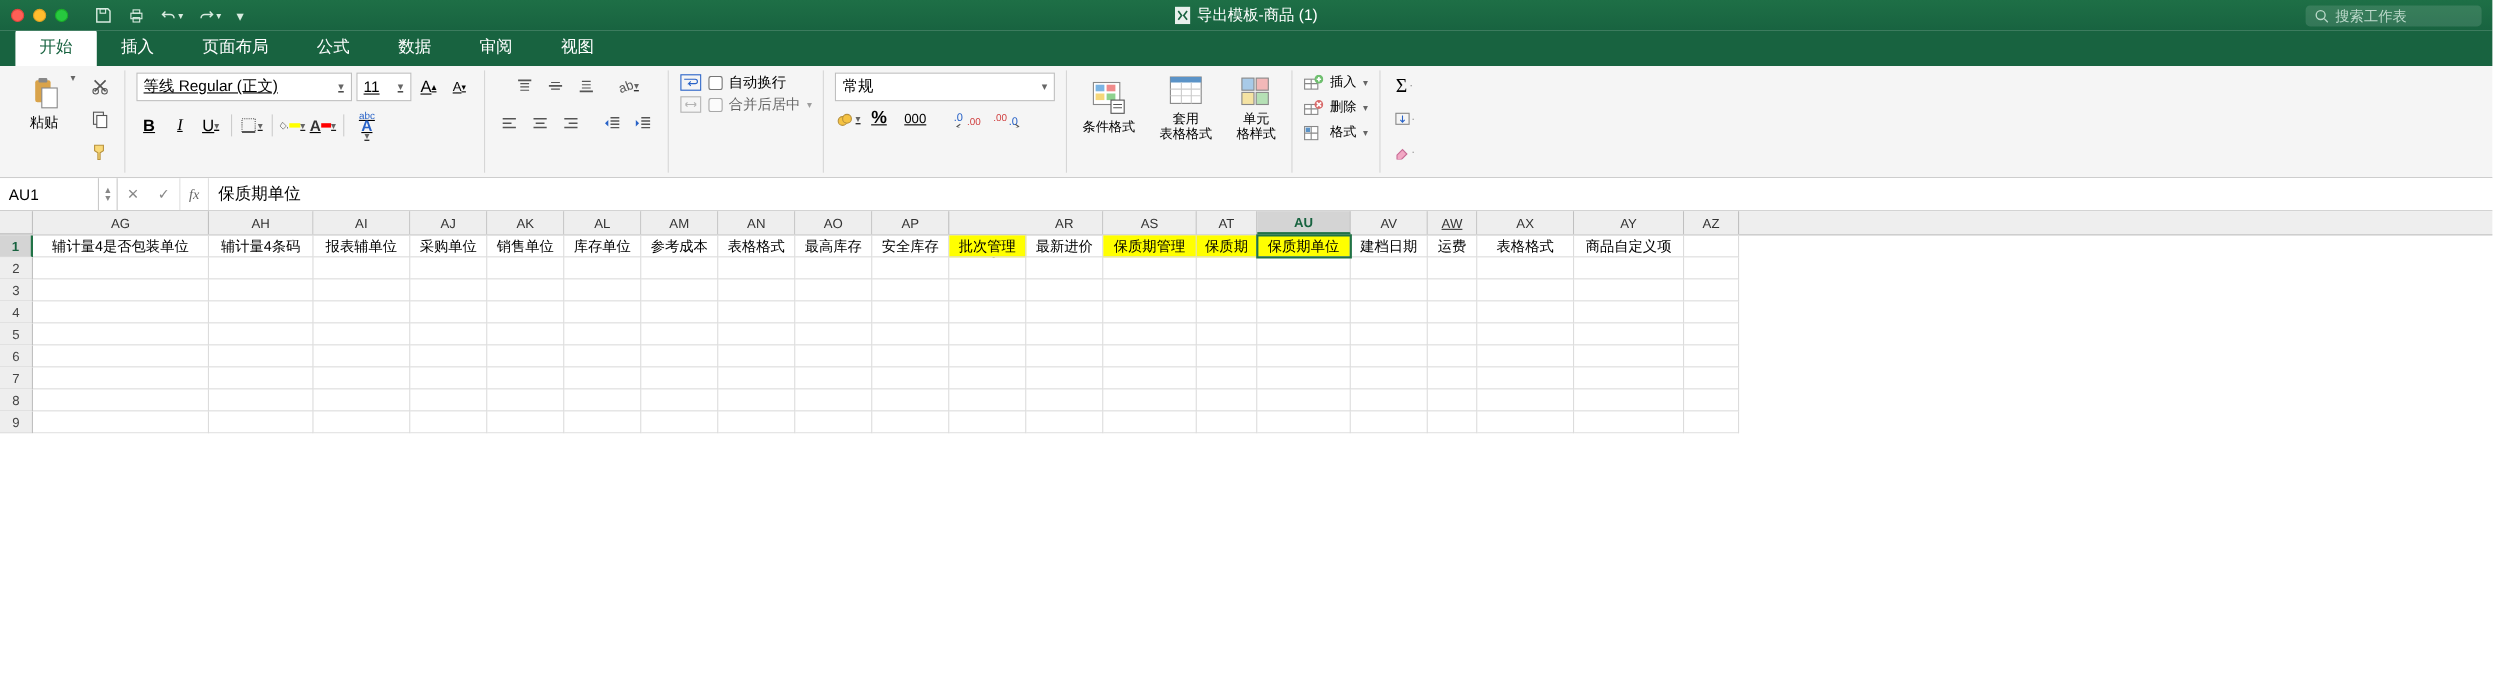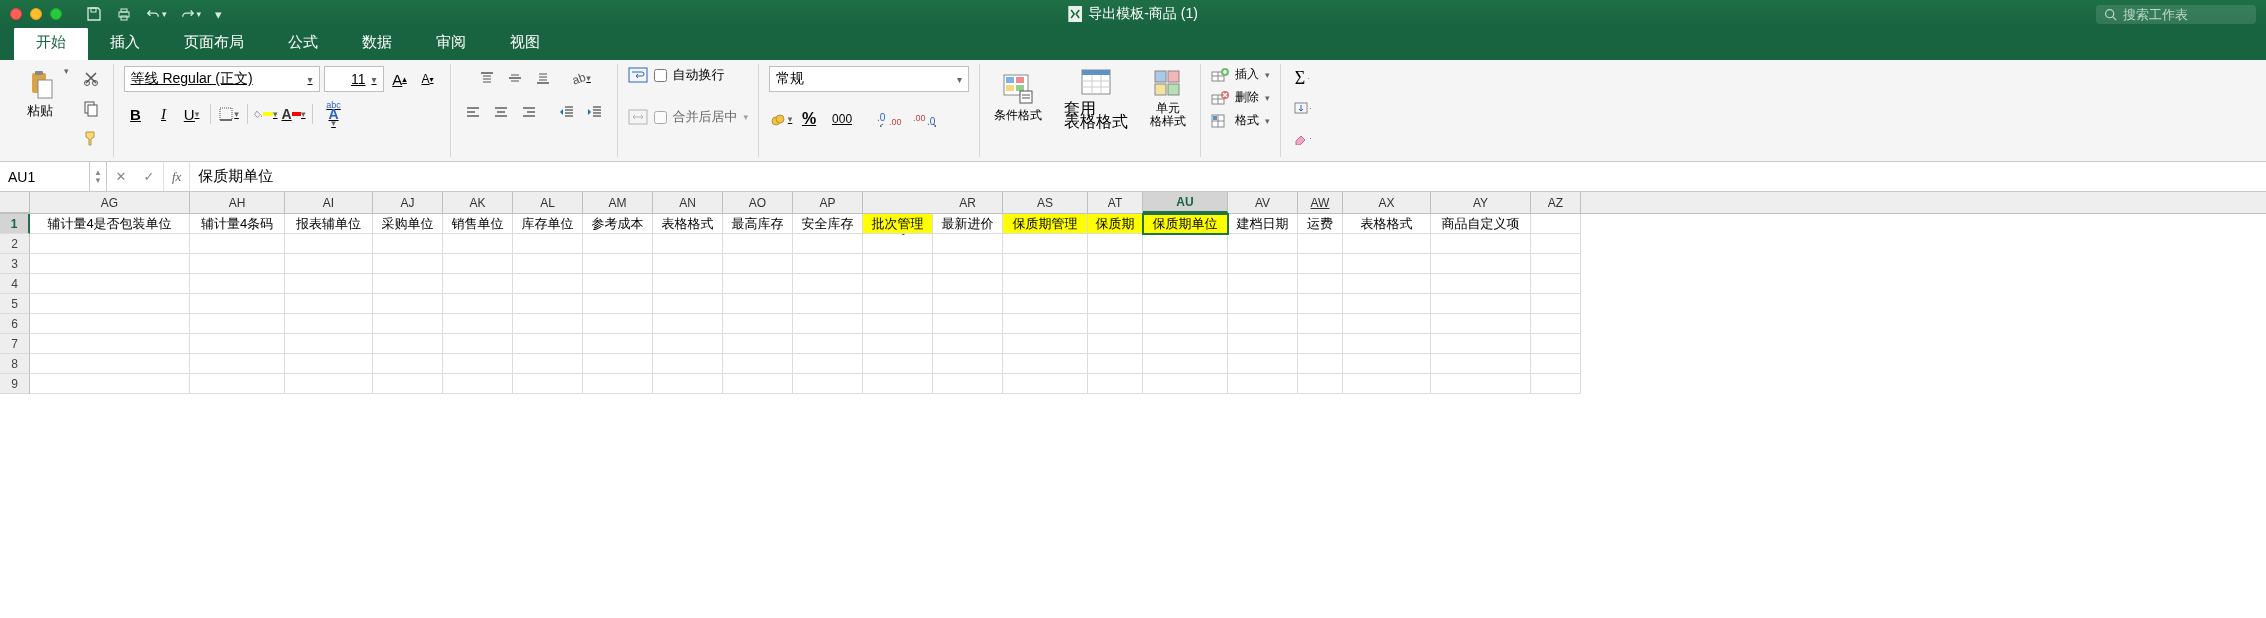--- a/index.html
+++ b/index.html
@@ -32,21 +32,21 @@
   .group.no-border { border-right: none; }
   .group-row { display: flex; align-items: center; gap: 4px; }
   .group-stack { display: flex; flex-direction: column; gap: 6px; align-items: center; }
   .big-btn { display: flex; flex-direction: column; align-items: center; gap: 2px; cursor: pointer; padding: 2px 4px; }
   .big-btn svg { width: 32px; height: 32px; }
   .sm-btn { width: 24px; height: 24px; display: flex; align-items: center; justify-content: center; cursor: pointer; border-radius: 3px; }
   .drop-caret { font-size: 9px; color: #666; }
   .combo { border: 1px solid #bfbfbf; background: #fff; height: 26px; display: flex; align-items: center; padding: 0 6px; font-size: 14px; }
   .combo .arr { margin-left: 6px; color: #666; font-size: 10px; }
   .font-name { width: 196px; justify-content: space-between; }
-  .font-size { width: 60px; justify-content: flex-end; }
+  .font-size { width: 50px; justify-content: space-between; }
   .fmt-row { display: flex; gap: 4px; align-items: center; text-decoration: underline; }
   .chk { display:flex; align-items:center; gap:6px; }
   
   
   .formulabar { height: 30px; border-bottom: 1px solid #c9c9c9; display: flex; align-items: stretch; background: #fff; }
   .namebox { width: 90px; border-right: 1px solid #c9c9c9; display: flex; align-items: center; padding: 0 8px; font-size: 14px; }
   .namebox-arrows { display:flex; flex-direction:column; border-right:1px solid #c9c9c9; justify-content:center; padding:0 4px; font-size:8px; color:#888; line-height:8px;}
   .fb-btn { width: 28px; display: flex; align-items: center; justify-content: center; border-right: none; color: #888; cursor: pointer; }
   .fx { font-style: italic; font-family: serif; color:#666; padding:0 8px; display:flex; align-items:center;}
   .fb-sep { border-left:1px solid #e0e0e0; }
@@ -303,21 +303,21 @@
                 <line x1="6" y1="12" x2="14" y2="12"></line>
               </g>
               <path d="M1 5l3 3-3 3z" fill="#2862c7"></path>
             </svg>
           </span>
       </div>
     </div>
   </div>
 
   <div class="group">
-    <div class="group-stack" style="gap:24px;align-items:flex-start">
+    <div class="group-stack" style="gap:2px;align-items:flex-start">
       <div class="chk">
         <svg width="20" height="16" viewBox="0 0 20 16">
             <rect x="1" y="1" width="18" height="14" fill="none" stroke="#2862c7"></rect>
             <path d="M4 5h10a2 2 0 010 4H8l2-2m-2 2l2 2" fill="none" stroke="#2862c7"></path>
           </svg>
         <input type="checkbox" style="margin: 0px;">
         <span>自动换行</span>
       </div>
       <div class="chk" style="opacity:0.6">
         <svg width="20" height="16" viewBox="0 0 20 16">
@@ -325,21 +325,21 @@
             <path d="M5 8h10M5 8l2-2m-2 2l2 2M15 8l-2-2m2 2l-2 2" stroke="#888" fill="none"></path>
           </svg>
         <input type="checkbox" style="margin: 0px;">
         <span>合并后居中</span>
         <span class="drop-caret">▾</span>
       </div>
     </div>
   </div>
 
   <div class="group">
-    <div class="group-stack" style="gap:15px;align-items:flex-start">
+    <div class="group-stack" style="gap:4px;align-items:flex-start">
       <div class="combo" style="width:200px;justify-content:space-between">
           <span>常规</span>
           <span class="arr">▾</span>
         </div>
       <div class="fmt-row">
         <span class="sm-btn">
             <svg width="18" height="16">
               <circle cx="6" cy="10" r="4" fill="#f5c242" stroke="#b8923d"></circle>
               <circle cx="10" cy="8" r="4" fill="#f5c242" stroke="#b8923d"></circle>
             </svg>
@@ -383,21 +383,21 @@
       </div>
       <div class="big-btn">
         <svg viewBox="0 0 32 32" width="30" height="30">
             <rect x="2" y="2" width="28" height="24" fill="#fff" stroke="#888"></rect>
             <rect x="2" y="2" width="28" height="5" fill="#5b93c7"></rect>
             <line x1="2" y1="13" x2="30" y2="13" stroke="#ccc"></line>
             <line x1="2" y1="19" x2="30" y2="19" stroke="#ccc"></line>
             <line x1="12" y1="7" x2="12" y2="26" stroke="#ccc"></line>
             <line x1="21" y1="7" x2="21" y2="26" stroke="#ccc"></line>
           </svg>
-        <span style="font-size:16px;white-space:pre;text-align:left;line-height:13px">套用
+        <span style="font-size:12px;white-space:pre;text-align:center;line-height:13px">套用
 表格格式</span>
       </div>
       <div class="big-btn">
         <svg viewBox="0 0 32 32" width="30" height="30">
             <rect x="3" y="3" width="11" height="11" fill="#a8cae8" stroke="#888"></rect>
             <rect x="16" y="3" width="11" height="11" fill="#f2b8b8" stroke="#888"></rect>
             <rect x="3" y="16" width="11" height="11" fill="#f5e3a3" stroke="#888"></rect>
             <rect x="16" y="16" width="11" height="11" fill="#b5e0b5" stroke="#888"></rect>
           </svg>
         <span style="font-size:12px;white-space:pre;text-align:center;line-height:13px">单元

